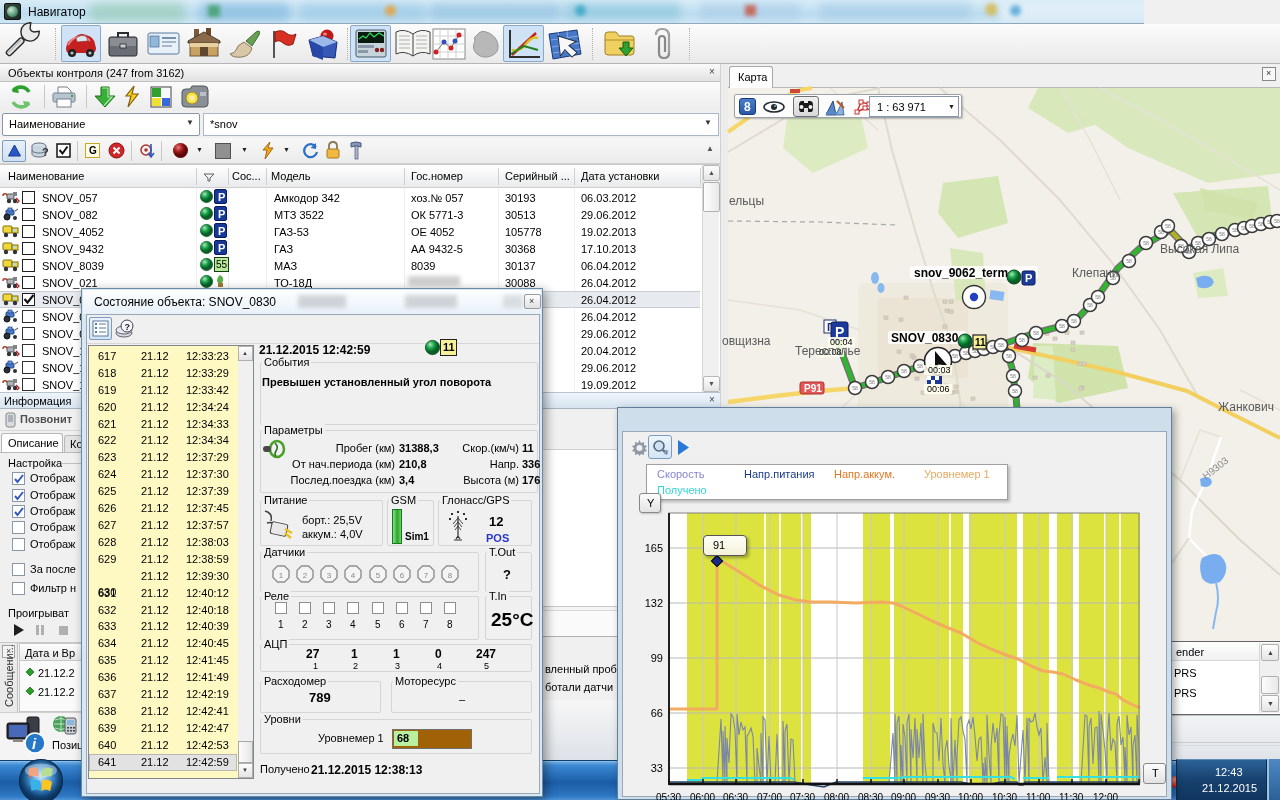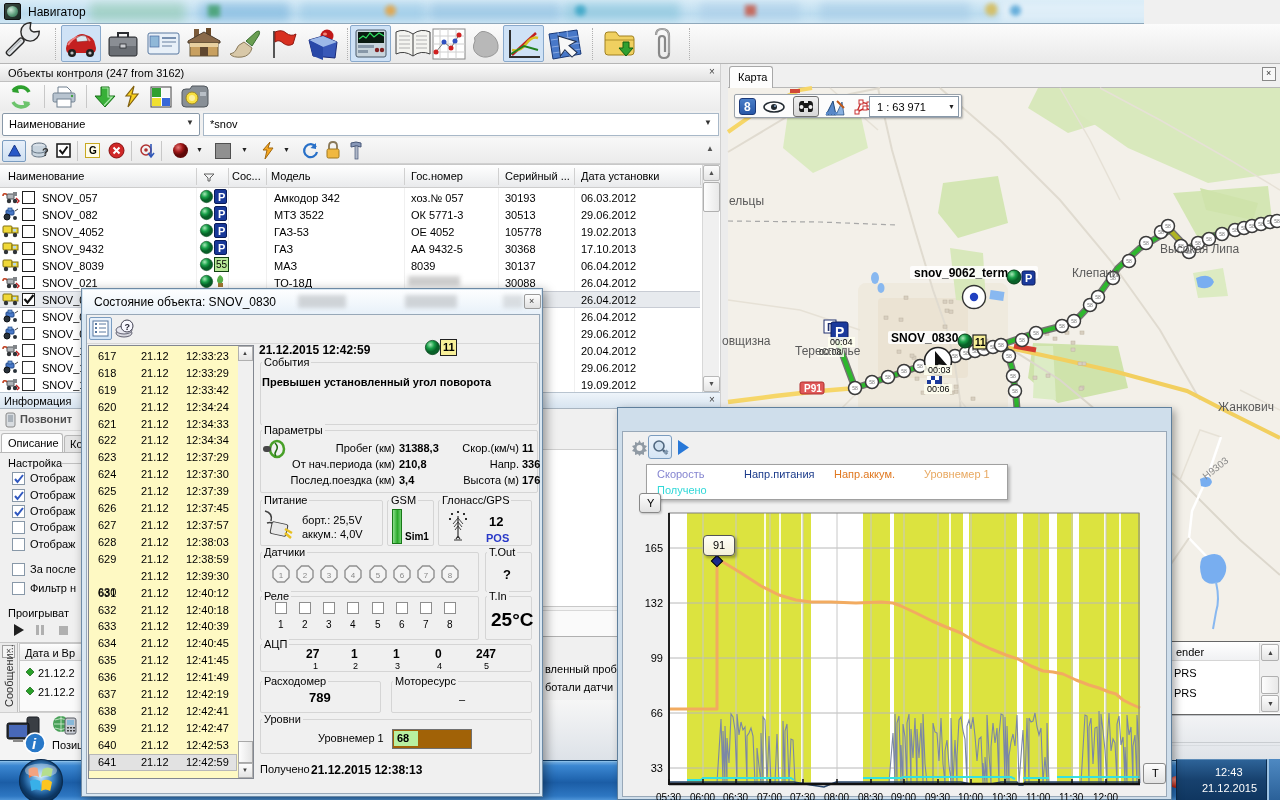--- a/index.html
+++ b/index.html
@@ -1066,21 +1066,21 @@
         <line x1="202" y1="266" x2="202" y2="272" stroke="#101010" stroke-width="1.5"></line>
         <line x1="235" y1="266" x2="235" y2="272" stroke="#101010" stroke-width="1.5"></line>
         <line x1="269" y1="266" x2="269" y2="272" stroke="#101010" stroke-width="1.5"></line>
         <line x1="302" y1="266" x2="302" y2="272" stroke="#101010" stroke-width="1.5"></line>
         <line x1="336" y1="266" x2="336" y2="272" stroke="#101010" stroke-width="1.5"></line>
         <line x1="370" y1="266" x2="370" y2="272" stroke="#101010" stroke-width="1.5"></line>
         <line x1="403" y1="266" x2="403" y2="272" stroke="#101010" stroke-width="1.5"></line>
         <line x1="437" y1="266" x2="437" y2="272" stroke="#101010" stroke-width="1.5"></line>
         <line x1="470" y1="266" x2="470" y2="272" stroke="#101010" stroke-width="1.5"></line>
       </svg>
-      <div class="ab" style="left:80px;top:103px;width:32px;height:21px;background:linear-gradient(#fffff8,#f4f0d8);border:1.5px solid #555;border-radius:4px;box-shadow:2px 2px 3px rgba(0,0,0,.3);">
+      <div class="ab" style="left:80px;top:103px;width:44px;height:21px;background:linear-gradient(#fffff8,#f4f0d8);border:1.5px solid #555;border-radius:4px;box-shadow:2px 2px 3px rgba(0,0,0,.3);">
         <div class="tx" style="left:9px;top:3px;">91</div>
       </div>
     </div>
   </div>
 <div class="ab" style="left:81px;top:288px;width:462px;height:509px;z-index:20;background:#d9e7f2;border:1px solid #6d8aa5;box-shadow:3px 3px 10px rgba(0,0,0,.4);">
 <div class="ab" style="left:1px;top:1px;width:458px;height:24px;background:linear-gradient(#fdfeff,#e8f1f9);">
  <div class="ab" style="left:215px;top:5px;width:48px;height:13px;background:#b8bcc0;opacity:.6;filter:blur(2px);"></div>
  <div class="ab" style="left:322px;top:5px;width:52px;height:13px;background:#b8bcc0;opacity:.6;filter:blur(2px);"></div>
  <div class="ab" style="left:420px;top:5px;width:20px;height:13px;background:#c0c4c8;opacity:.5;filter:blur(2px);"></div>
  <div class="tx" style="left:11px;top:5px;font-size:12px;">Состояние объекта: SNOV_0830</div>

